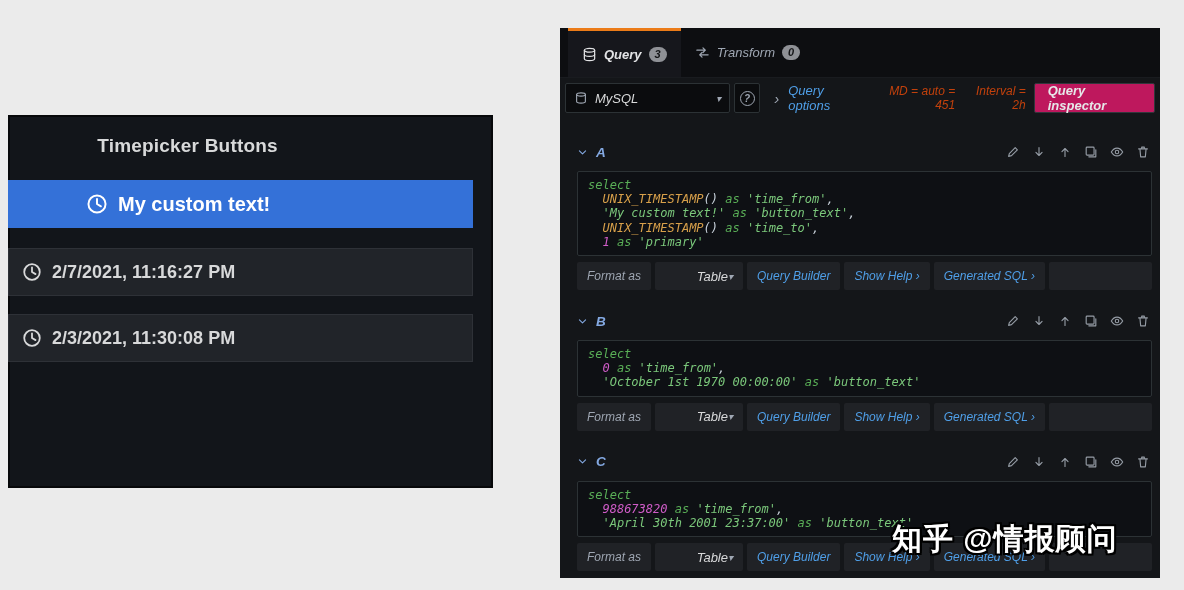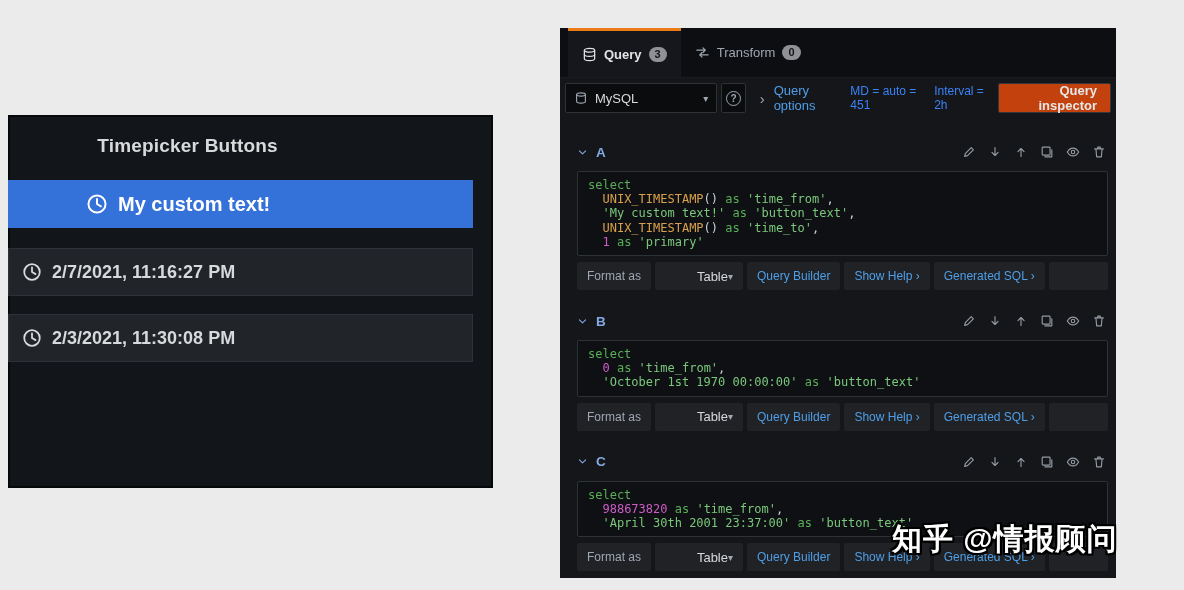--- a/index.html
+++ b/index.html
@@ -26,22 +26,22 @@
   .tp-btn.secondary {
     background:#212429; border:1px solid #2e3137; color:#d8d9da; padding-left:13px;
   }
   .tp-btn .blabel { font-weight:bold; margin-left:10px; }
   .tp-btn.primary .blabel { font-size:20px; }
   .tp-btn.secondary .blabel { font-size:18px; }
   .clock { color:inherit; display:block; }
 
   
   .editor {
-    position:absolute; left:560px; top:28px; width:556px; height:550px;
-    background:#141619; font-size:13px;
+    position:absolute; left:560px; top:28px; width:600px; height:550px;
+    background:#141619; font-size:13px;font-style:italic;
   }
   .tabbar {
     height:50px; background:#0d0e11; display:flex; align-items:stretch;
     padding-left:8px; border-bottom:1px solid #191b1f;
   }
   .tab {
     display:flex; align-items:center; gap:7px; padding:0 14px;
     color:#9fa7b3; cursor:pointer;
   }
   .tab.active {
@@ -65,26 +65,26 @@
     border-radius:2px; display:flex; align-items:center; justify-content:center; cursor:pointer;
   }
   .help-glyph {
     width:15px; height:15px; border:1.4px solid #9fa7b3; border-radius:50%;
     color:#9fa7b3; font-size:10px; font-weight:bold;
     display:flex; align-items:center; justify-content:center;
   }
   .qo { display:flex; align-items:center; gap:9px; margin-left:10px; cursor:pointer; }
   .qo-chevron { color:#9fa7b3; font-size:15px; }
   .qo-label { color:#4f9fe8; font-size:13px; }
-  .qo-sum { color:#3b82f6; font-size:12px; }
+  .qo-sum { color:#c2410c; font-size:12px;text-align:right; }
   .spacer { flex:1; }
   .inspector {
-    height:30px; padding:0 13px; background:#c2410c; border:1px solid #33363c;
+    height:30px; padding:0 13px; background:#be185d; border:1px solid #33363c;
     border-radius:2px; color:#e6e7e8; font-weight:bold; font-size:13px;
-    display:flex; align-items:center; cursor:pointer;text-align:right;
+    display:flex; align-items:center; cursor:pointer;
   }
 
   .queries { margin:26px 8px 0 17px; }
   .qsection { margin-bottom:18px; }
   .qheader { height:26px; display:flex; align-items:center; }
   .qref-toggle { display:flex; align-items:center; gap:8px; color:#84a9e2; cursor:pointer; }
   .qref { font-weight:bold; font-size:13.5px; }
   .qactions { margin-left:auto; display:flex; align-items:center; gap:12px; padding-right:2px; color:#959ca5; }
   .qaction { cursor:pointer; display:flex; }
 

